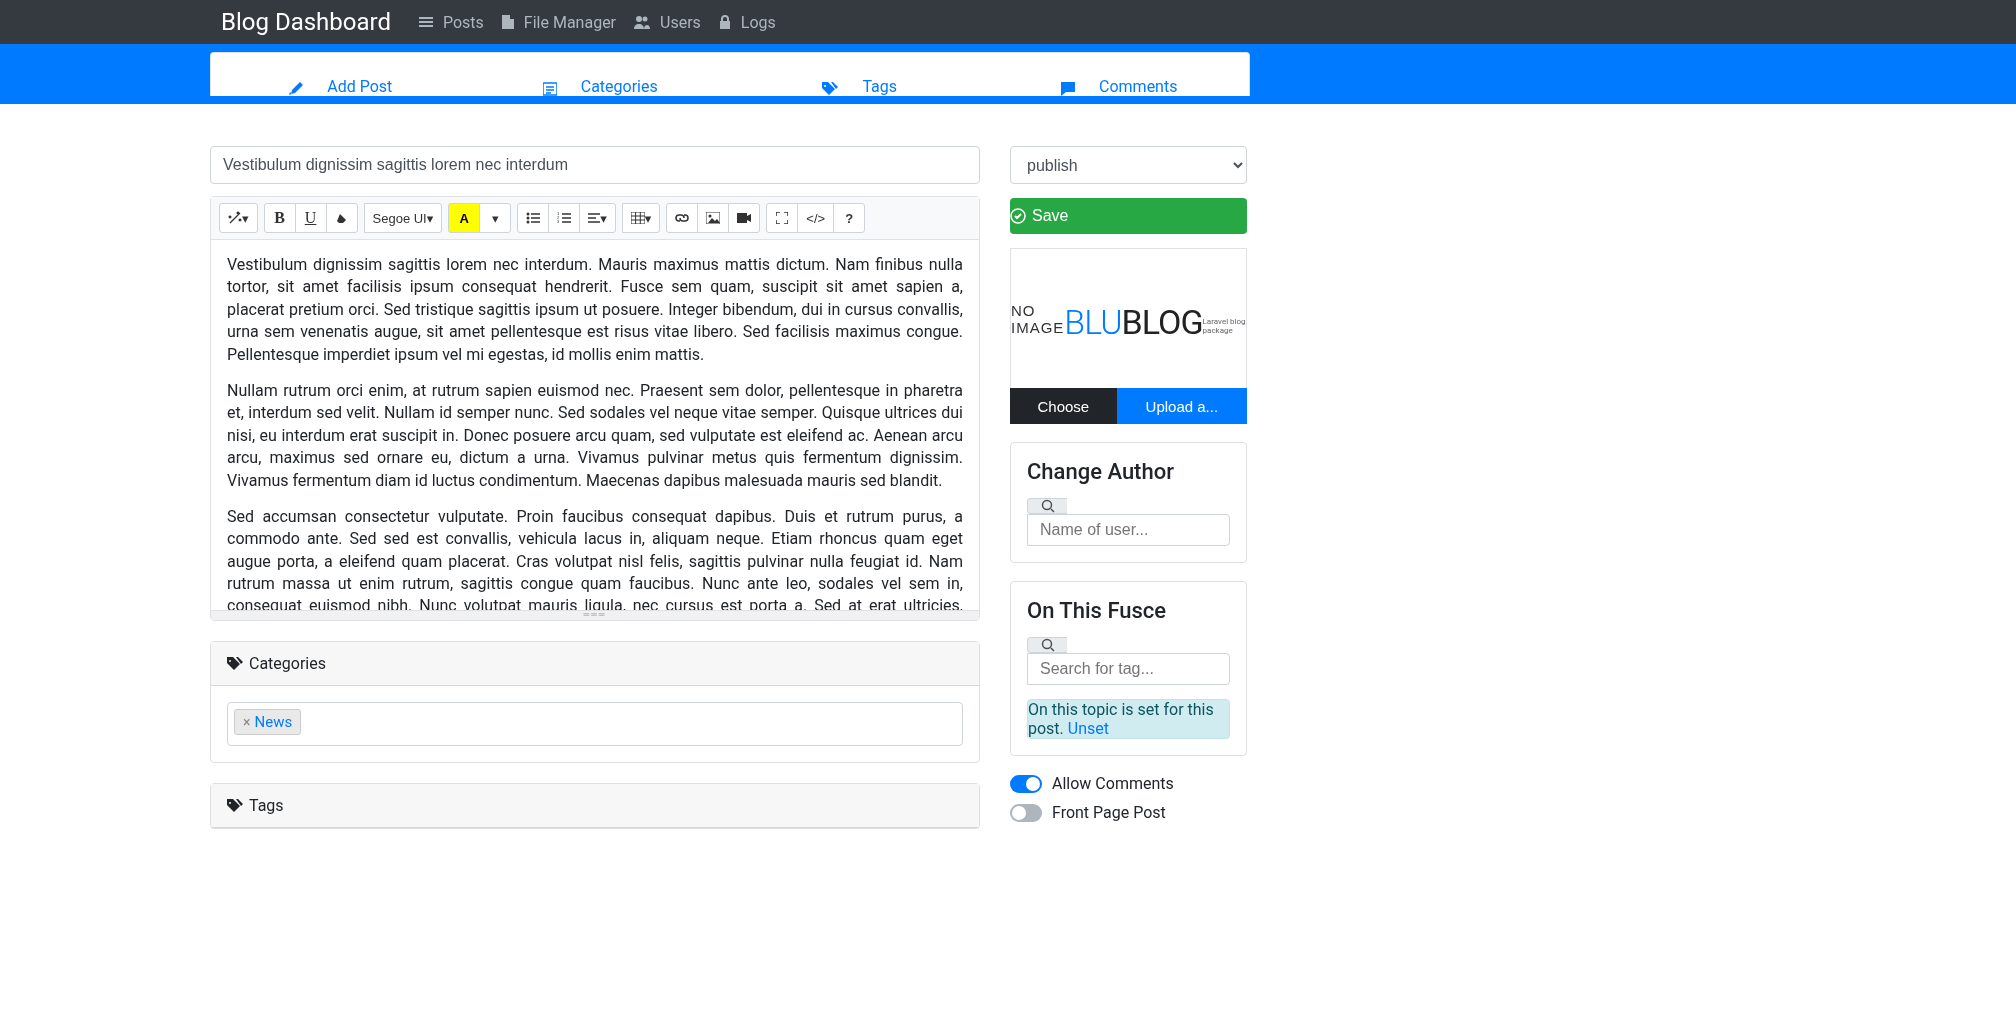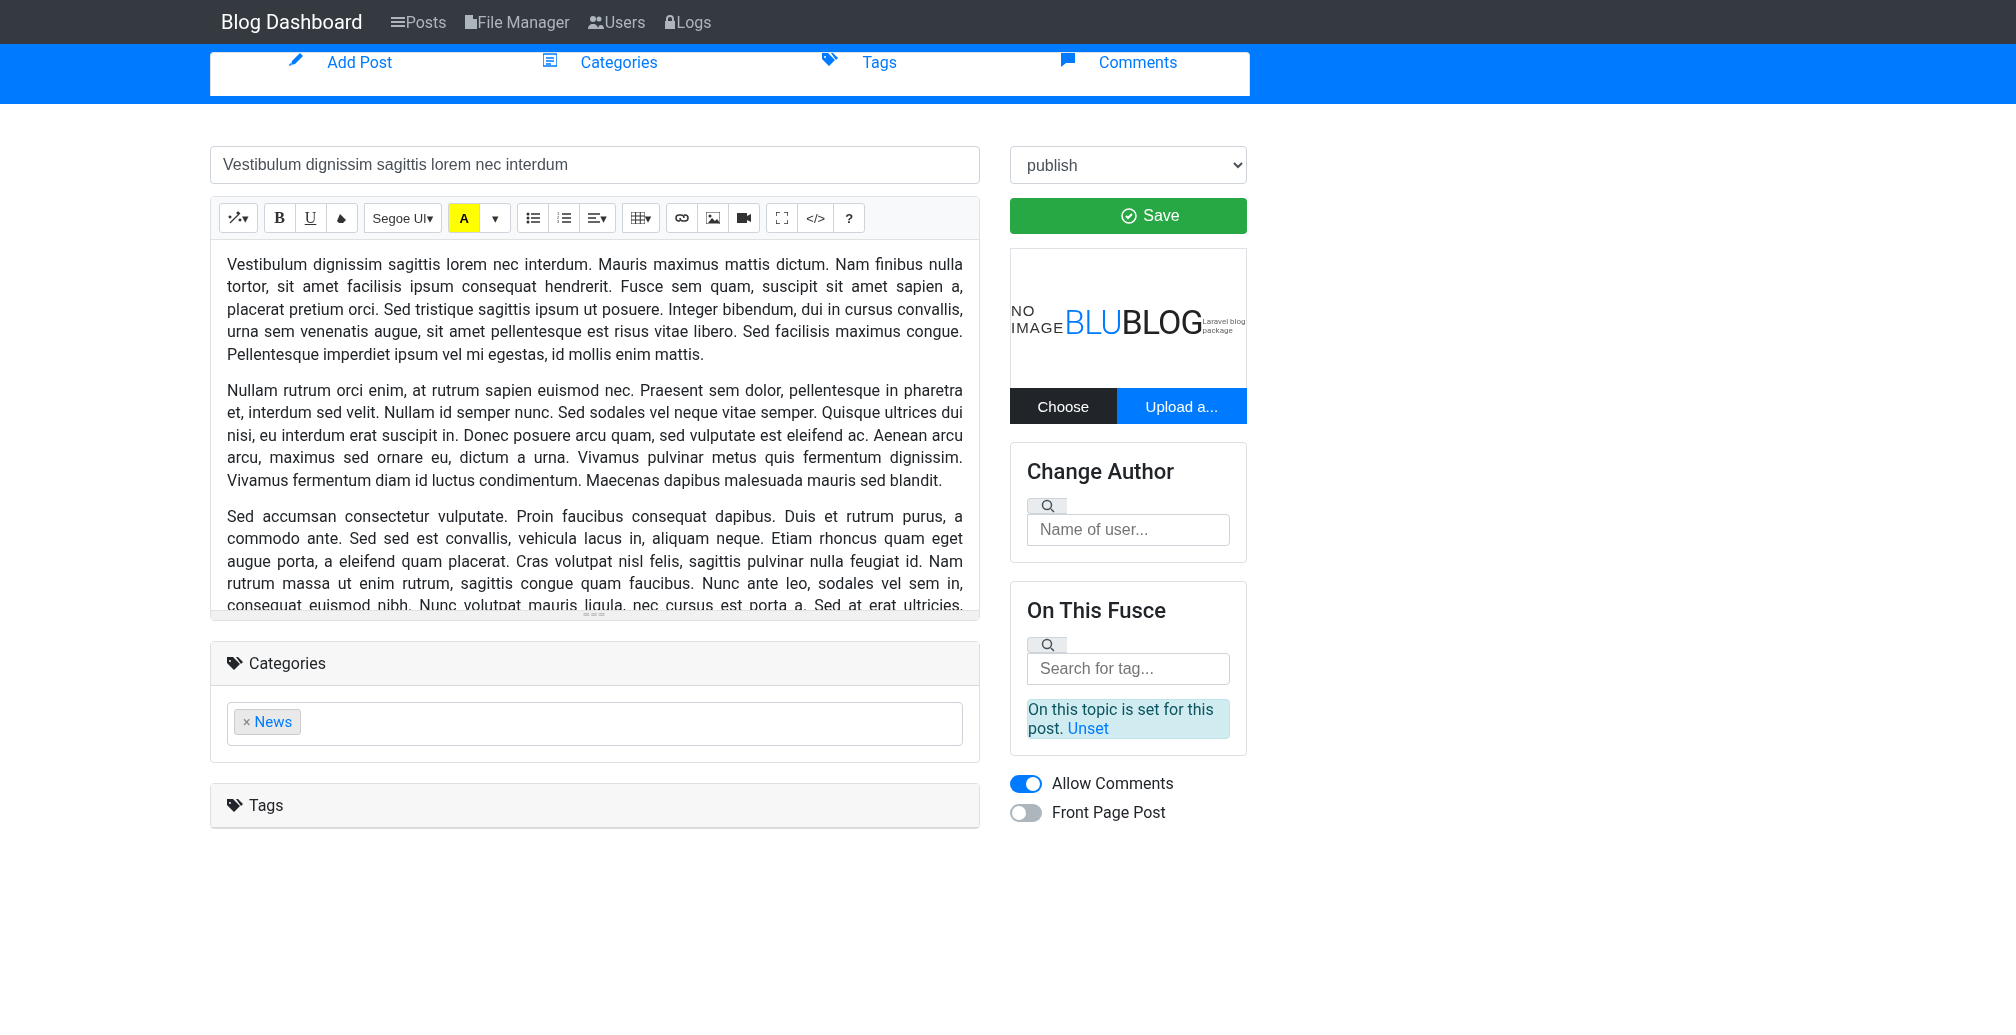--- a/index.html
+++ b/index.html
@@ -2,28 +2,28 @@
 <html><head>
 <meta charset="utf-8">
 <style>
 * { box-sizing: border-box; margin: 0; padding: 0; }
 body { font-family: -apple-system, BlinkMacSystemFont, "Segoe UI", Roboto, sans-serif; color: #212529; background: #fff; }
 a { text-decoration: none; }
 
 
 .navbar { background: #343a40; height: 44px; display: flex; align-items: center; padding: 0 16px; }
 .navbar-inner { max-width: 1060px; margin-left: 205px; display: flex; align-items: center; gap: 18px; }
-.navbar-brand { color: #fff; font-size: 20px; font-weight: 400; margin-right: 10px; }
-.nav-link { color: #adb5bd; font-size: 16px; display: flex; align-items: center; gap: 1px; }
+.navbar-brand { color: #fff; font-size: 24px; font-weight: 400; margin-right: 10px; }
+.nav-link { color: #adb5bd; font-size: 16px; display: flex; align-items: center; gap: 10px; }
 
 
 .blue-bar { background: #007bff; height: 60px; display: flex; align-items: center; }
 .blue-inner { max-width: 1040px; margin: 0 auto; margin-left: 210px; width: 1040px; }
 .tab-bar { background: #fff; border-radius: 4px 4px 0 0; display: flex; height: 44px; border: 1px solid #dee2e6; border-bottom: none; }
-.tab-item { flex: 1; display: flex; align-items: flex-start; justify-content: center; gap: 24px; color: #007bff; font-size: 16px; cursor: pointer; }
+.tab-item { flex: 1; display: flex; align-items: flex-end; justify-content: center; gap: 24px; color: #007bff; font-size: 16px; cursor: pointer; }
 
 
 .container { display: flex; gap: 30px; margin-left: 210px; margin-top: 42px; width: 1040px; }
 .main-col { width: 770px; }
 .side-col { width: 237px; }
 
 
 .title-input { width: 100%; height: 38px; border: 1px solid #ced4da; border-radius: 4px; padding: 6px 12px; font-size: 16px; color: #495057; margin-bottom: 12px; }
 
 
@@ -46,21 +46,21 @@
 .card-header { background: #f7f7f7; padding: 12px 16px; border-bottom: 1px solid rgba(0,0,0,.125); font-size: 16px; display: flex; align-items: center; gap: 6px; }
 .card-body { padding: 16px; }
 
 .tag-chip { display: inline-flex; align-items: center; background: #e9e9e9; border: 1px solid #ccc; border-radius: 3px; padding: 3px 8px; font-size: 15px; }
 .tag-chip .x { color: #888; margin-right: 4px; cursor: pointer; font-size: 14px; }
 .tag-chip .name { color: #007bff; }
 .tag-box { border: 1px solid #ced4da; border-radius: 4px; padding: 6px; min-height: 44px; }
 
 
 .select { width: 100%; height: 38px; border: 1px solid #ced4da; border-radius: 4px; padding: 6px 12px; font-size: 16px; color: #495057; background: #fff; margin-bottom: 14px; }
-.btn-save { width: 100%; background: #28a745; color: #fff; border: none; height: 36px; border-radius: 4px; font-size: 16px; display: flex; align-items: center; justify-content: center; gap: 6px; cursor: pointer; margin-bottom: 14px; padding-left: 44px; }
+.btn-save { width: 100%; background: #28a745; color: #fff; border: none; height: 36px; border-radius: 4px; font-size: 16px; display: flex; align-items: center; justify-content: flex-start; gap: 6px; cursor: pointer; margin-bottom: 14px; }
 .img-preview { border: 1px solid #dee2e6; width: 100%; height: 140px; display: flex; flex-direction: row; align-items: center; justify-content: center; border-bottom: none; }
 .img-btns { display: flex; width: 100%; margin-bottom: 18px; }
 .btn-choose { flex: 0 0 45%; background: #212529; color: #fff; border: none; height: 36px; cursor: pointer; font-size: 15px; }
 .btn-upload { flex: 1; background: #007bff; color: #fff; border: none; height: 36px; cursor: pointer; font-size: 15px; overflow: hidden; white-space: nowrap; text-overflow: ellipsis; padding: 0 8px; }
 
 .side-card { border: 1px solid rgba(0,0,0,.125); border-radius: 4px; padding: 16px; margin-bottom: 18px; }
 .side-title { font-size: 22px; font-weight: 500; margin-bottom: 14px; }
 .input-group { display: flex; flex-direction: column; }
 .input-addon { background: #e9ecef; border: 1px solid #ced4da; border-right: none; border-radius: 4px 0 0 4px; width: 40px; display: flex; align-items: center; justify-content: center; color: #495057; }
 .input-field { flex: 1; border: 1px solid #ced4da; border-radius: 0 4px 4px 0; padding: 6px 12px; font-size: 16px; height: 40px; }

